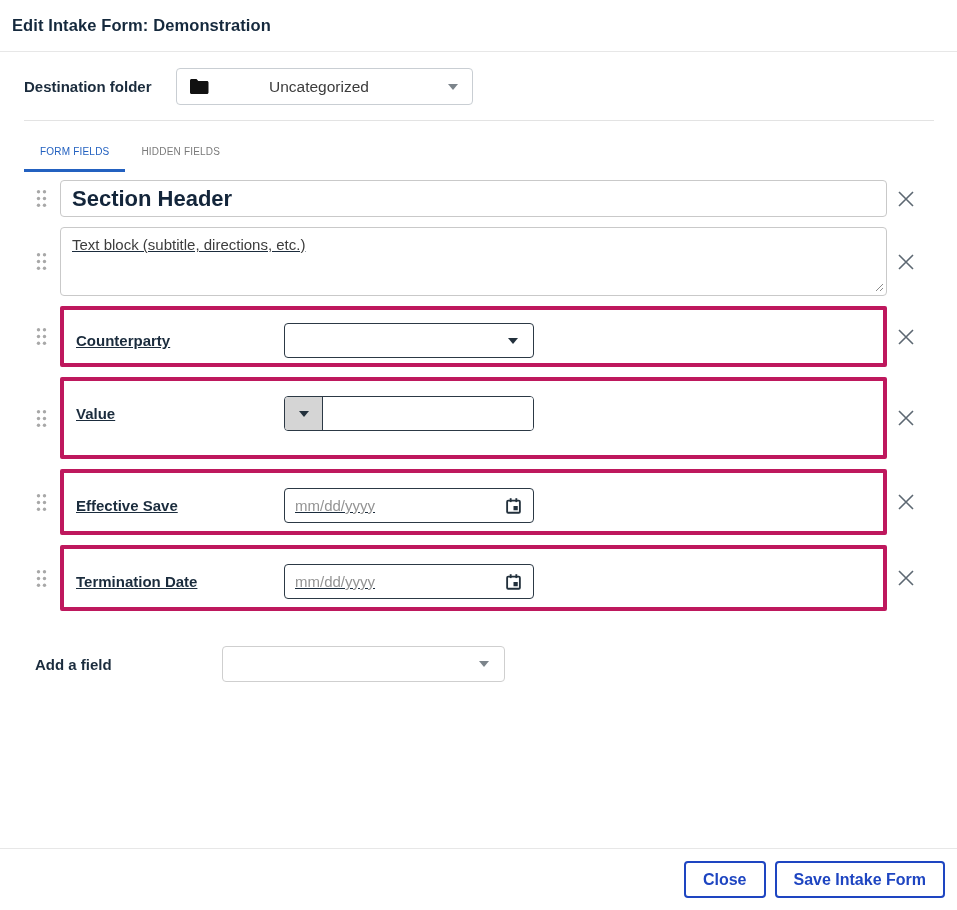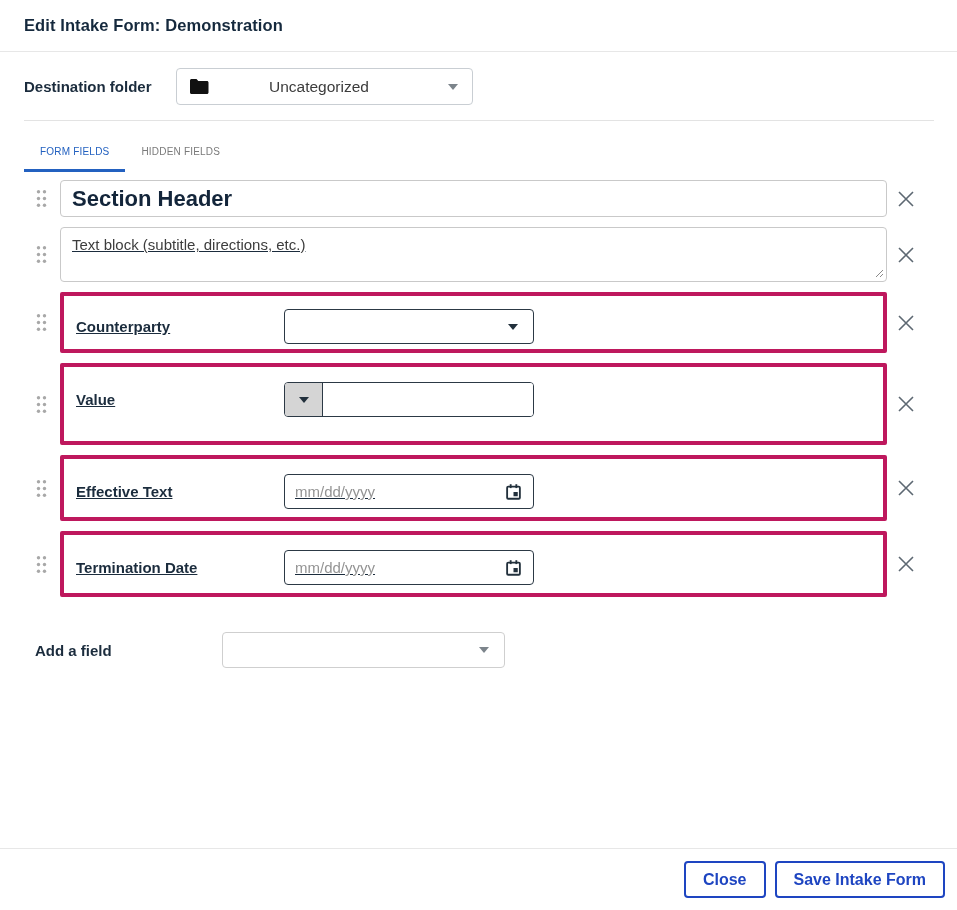--- a/index.html
+++ b/index.html
@@ -5,21 +5,21 @@
   * { box-sizing: border-box; margin: 0; padding: 0; }
   html, body { background: #fff; }
   body {
     width: 957px; height: 910px;
     font-family: "Liberation Sans", sans-serif;
     position: relative; overflow: hidden;
     color: #1b2c3d;
   }
   .titlebar {
     height: 52px; display: flex; align-items: center;
-    padding: 0 24px; border-bottom: 1px solid #e7e7e7;
+    padding: 0 12px; border-bottom: 1px solid #e7e7e7;
   }
   .title { font-size: 16.5px; font-weight: bold; color: #15293d; letter-spacing: .1px; }
 
   .folder-row { display: flex; align-items: center; padding: 16px 24px 15px; }
   .folder-label { width: 152px; font-size: 15px; font-weight: bold; color: #1b2c3d; }
   .folder-select {
     width: 297px; height: 37px; border: 1px solid #c9ced3; border-radius: 4px;
     display: flex; align-items: center; padding: 0 14px 0 12px; cursor: pointer; background:#fff;gap:48px;
   }
   .folder-text { margin-left: 12px; font-size: 15.5px; color: #3c3c3c; flex: 1; }
@@ -44,21 +44,21 @@
 
   .x-btn { background: none; border: none; cursor: pointer; padding: 0; line-height: 0; }
 
   .header-input {
     width: 100%; height: 37px; border: 1px solid #c9c9c9; border-radius: 4px;
     font-family: "Liberation Sans", sans-serif;
     font-size: 22px; font-weight: bold; color: #13253a; padding: 0 11px; outline: none;
   }
   .textarea-wrap { position: relative; }
   .text-block {
-    width: 100%; height: 55px; border: 1px solid #c9c9c9; border-radius: 4px;
+    width: 100%; height: 69px; border: 1px solid #c9c9c9; border-radius: 4px;
     font-family: "Liberation Sans", sans-serif;
     font-size: 15px; color: #3d3d3d; padding: 8px 11px; resize: none; outline: none; display:block;
   }
   .resize-grip { position: absolute; right: 3px; bottom: 4px; line-height: 0; }
 
   .card {
     border: 4px solid #be185d; border-radius: 2px;
     display: flex; align-items: flex-start; padding: 0 12px; background: #fff;
   }
   .card.h-select { height: 61px; padding-top: 13px; }
@@ -291,21 +291,21 @@
               <circle cx="2.5" cy="9.5" r="1.7"></circle>
               <circle cx="8.5" cy="9.5" r="1.7"></circle>
               <circle cx="2.5" cy="16.2" r="1.7"></circle>
               <circle cx="8.5" cy="16.2" r="1.7"></circle>
             </g>
           </svg>
       </span>
     </div>
     <div class="content-col">
       <div class="card h-date">
-        <div class="card-label">Effective Text</div>
+        <div class="card-label">Effective Save</div>
         <div class="date-control">
           <input class="date-input" type="text" placeholder="mm/dd/yyyy" style="">
           <button class="cal-btn">
             <span>
               <svg width="17" height="18" viewBox="0 0 24 25">
                   <g fill="none" stroke="#22303c" stroke-width="2.6">
                     <rect x="3" y="5" width="18" height="17" rx="1.5"></rect>
                     <line x1="8" y1="1.5" x2="8" y2="7"></line>
                     <line x1="16" y1="1.5" x2="16" y2="7"></line>
                   </g>

